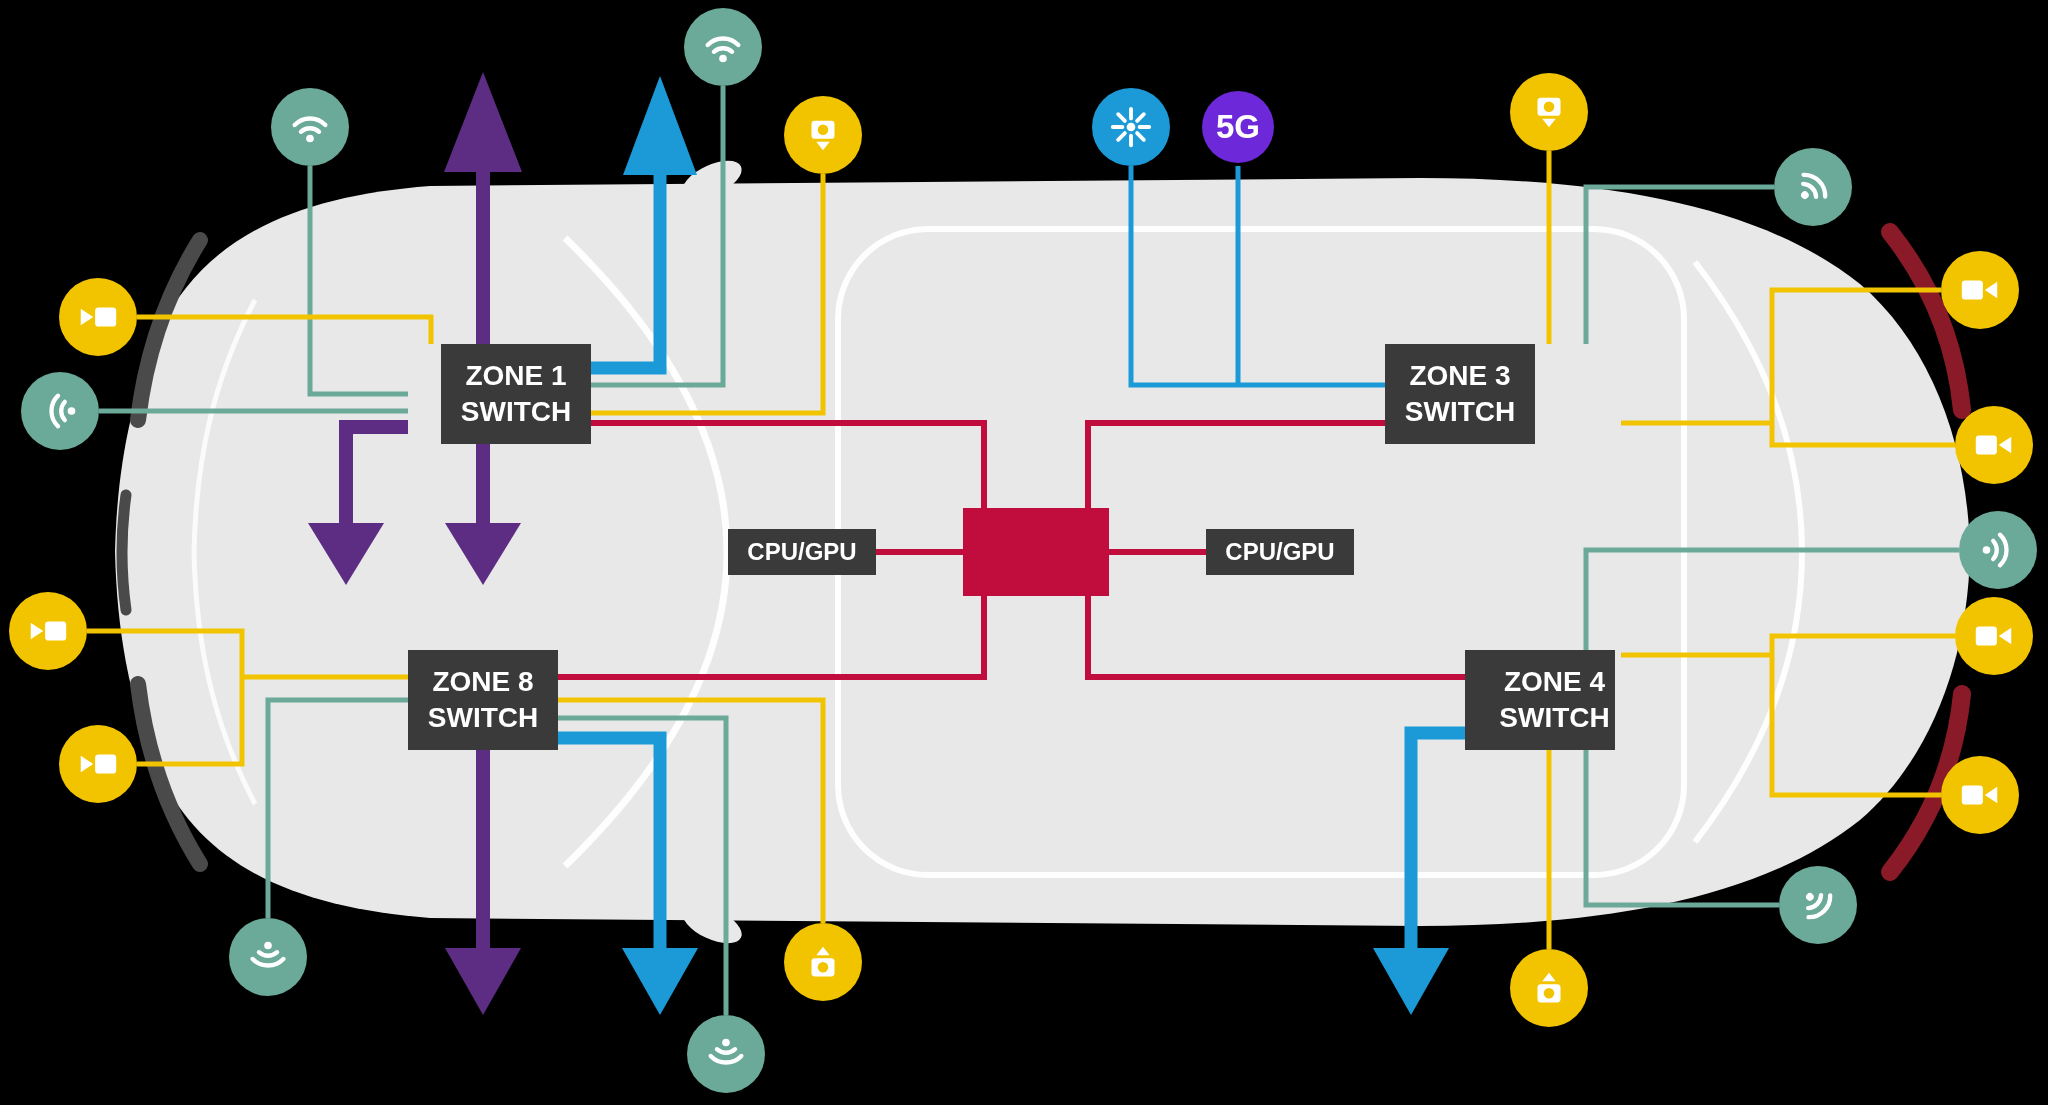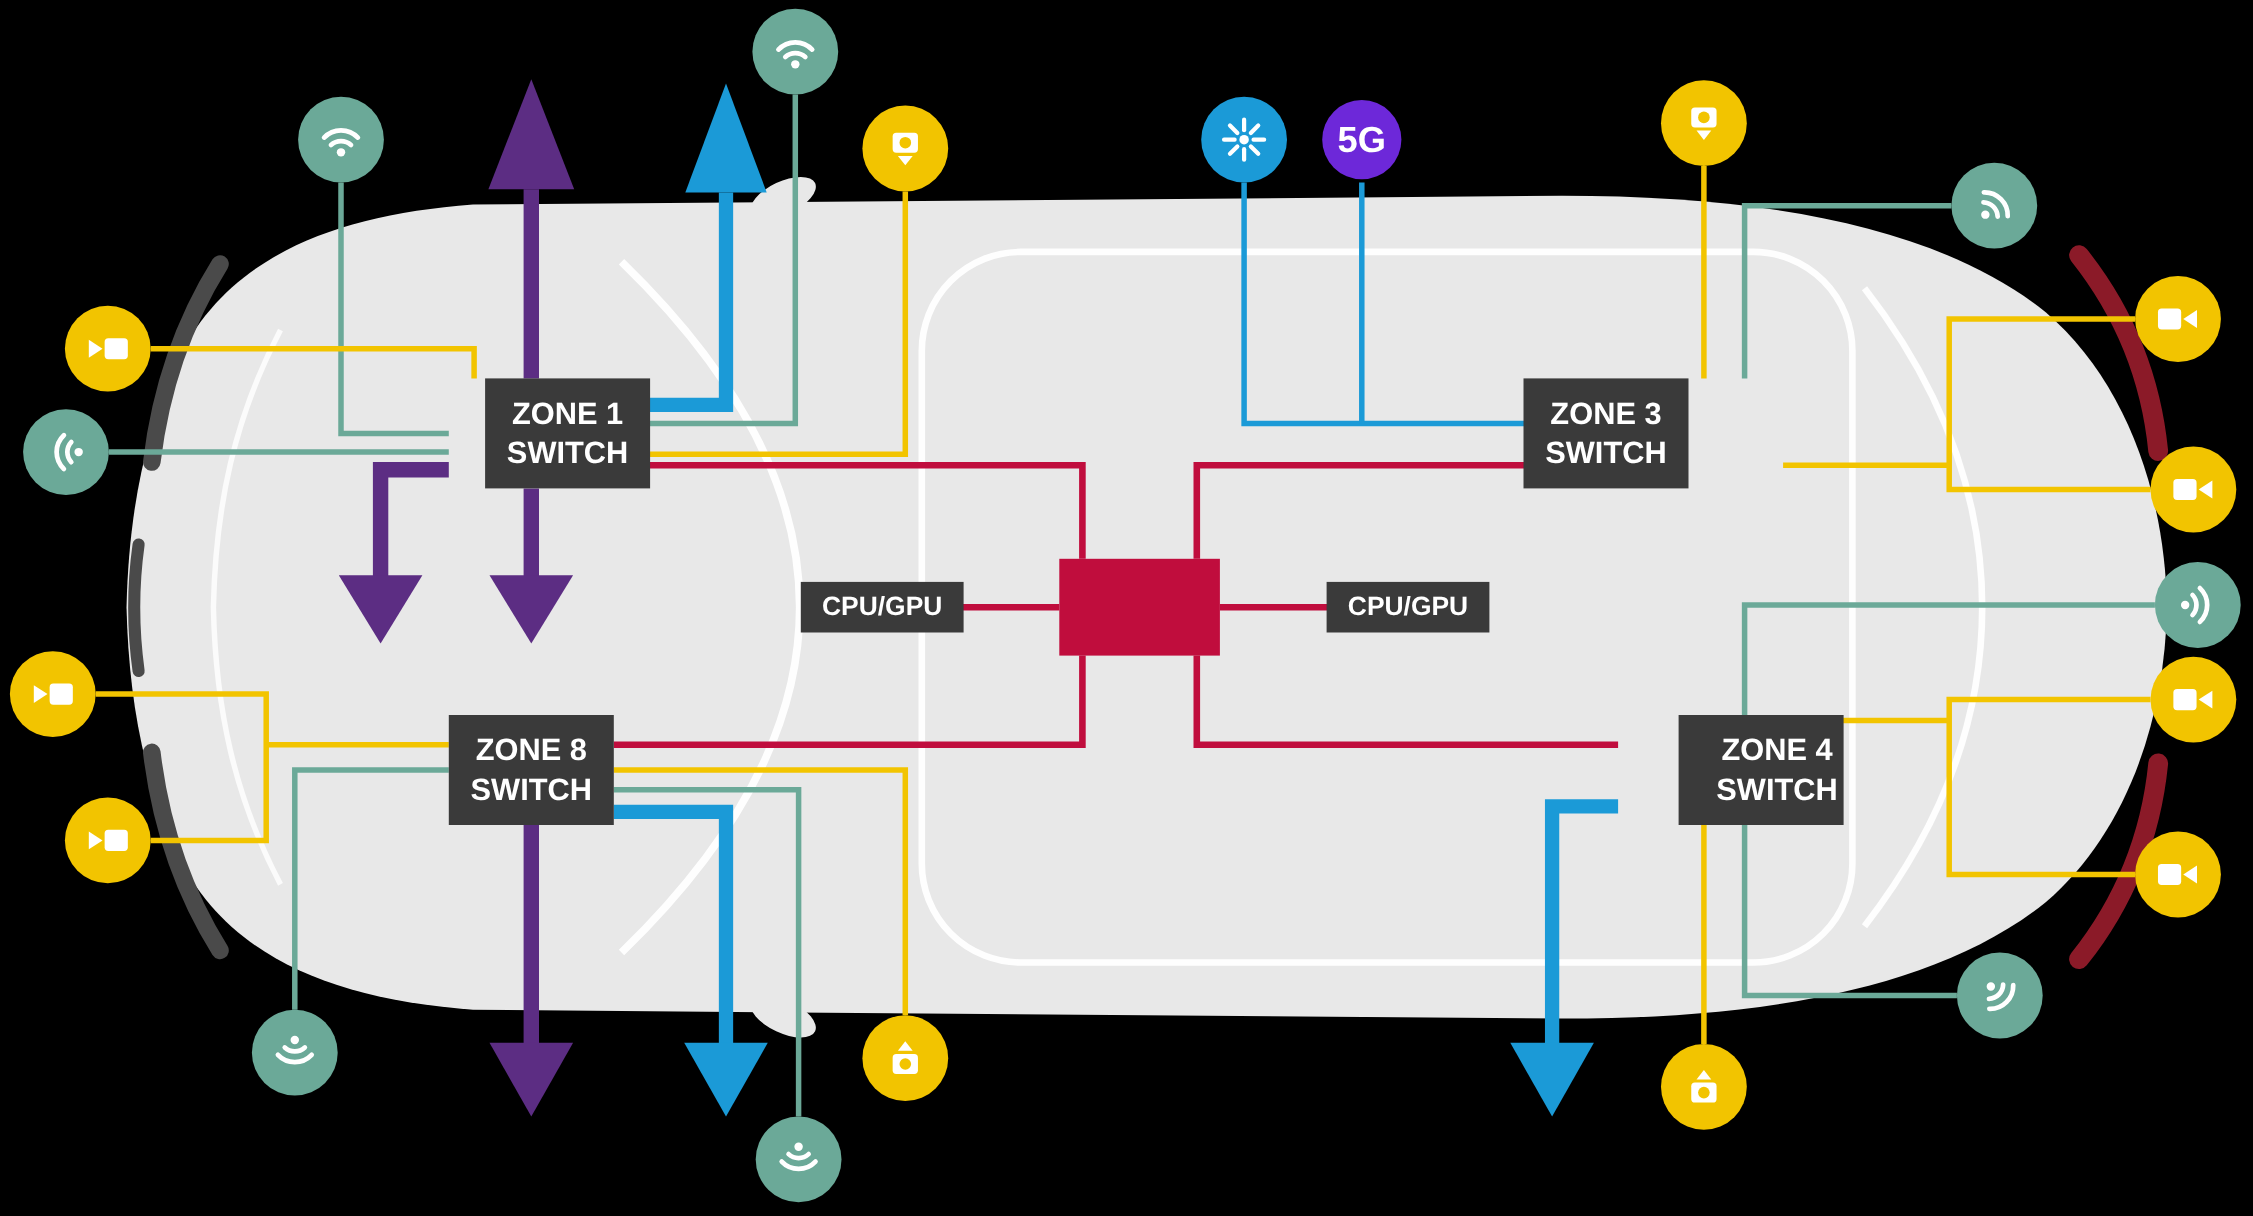--- a/index.html
+++ b/index.html
@@ -114,21 +114,21 @@
     <span>SWITCH</span>
   </div>
   <div class="node switch-box" style="left:408px; top:650px;">
     <span>ZONE 8</span>
     <span>SWITCH</span>
   </div>
   <div class="node switch-box" style="left:1385px; top:344px;">
     <span>ZONE 3</span>
     <span>SWITCH</span>
   </div>
-  <div class="node switch-box" style="left:1526px; top:650px;padding-left:29px;">
+  <div class="node switch-box" style="left:1465px; top:650px;padding-left:29px;">
     <span>ZONE 4</span>
     <span>SWITCH</span>
   </div>
 
   <div class="central-box" style="left:963px; top:508px;"></div>
 
   <div class="node cpu-box" style="left:728px; top:529px;">
     <span>CPU/GPU</span>
   </div>
   <div class="node cpu-box" style="left:1206px; top:529px;">

